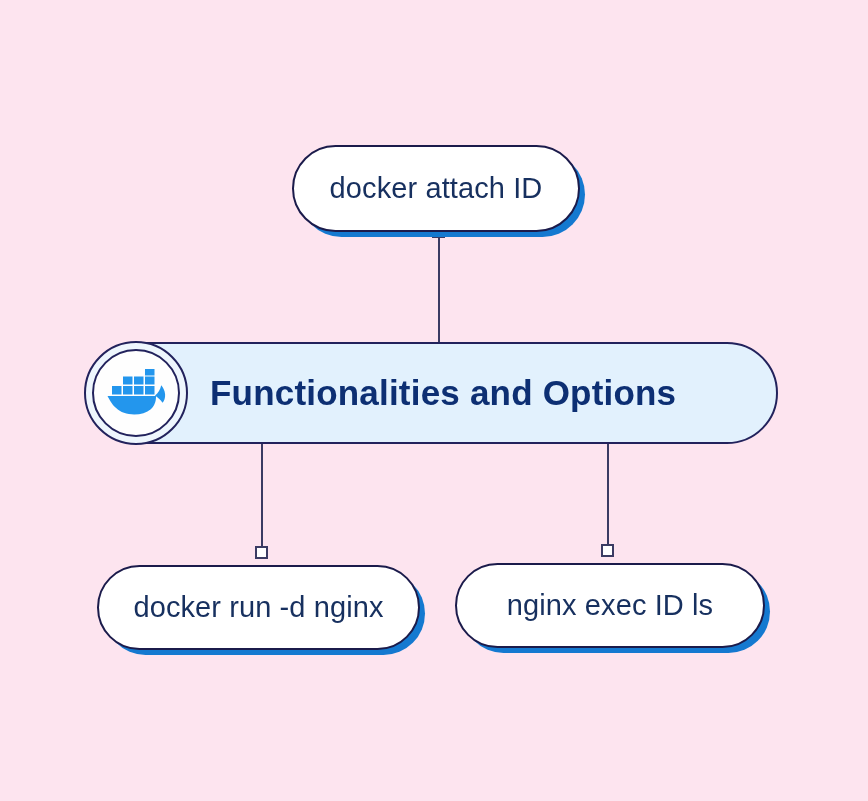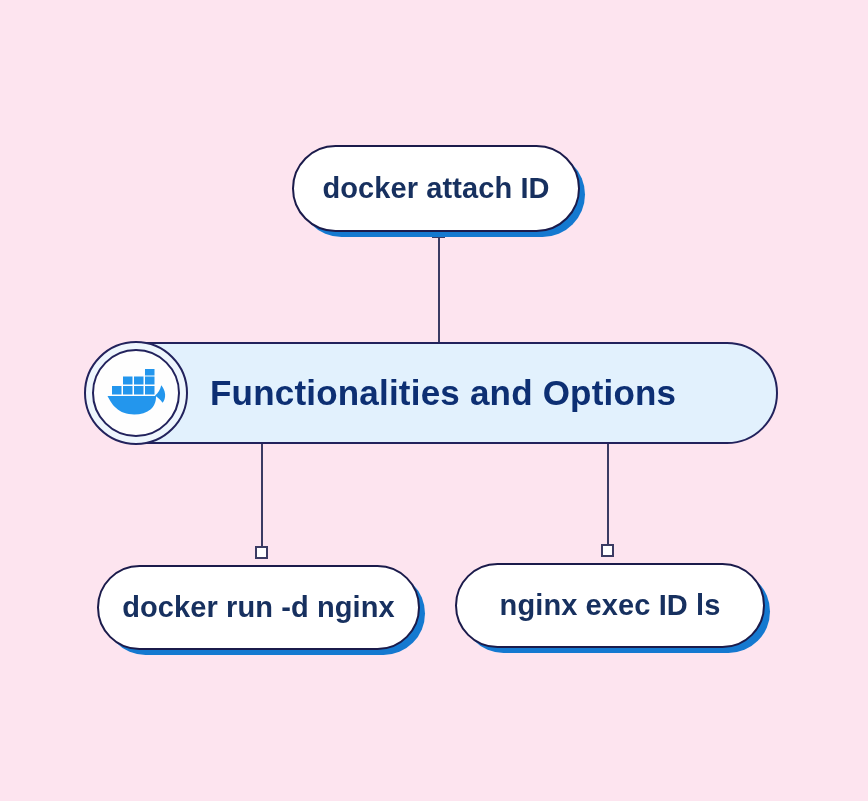--- a/index.html
+++ b/index.html
@@ -47,21 +47,21 @@
   }
 
   
   .leaf {
     background: #ffffff;
     box-shadow: 6px 6px 0 -1px #1479d0;
   }
   .leaf .node-label {
     color: #17305f;
     font-size: 29px;
-    font-weight: 700;
+    font-weight: 400;
     letter-spacing: 0.1px;
     white-space: nowrap;
   }
 
   
   .root {
     background: #e2f1fd;
     border-color: #22225c;
     justify-content: flex-start;
   }

